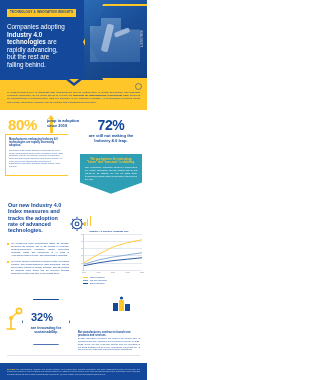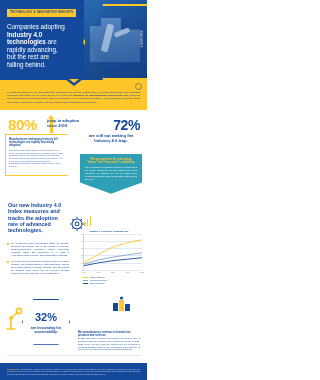--- a/index.html
+++ b/index.html
@@ -102,21 +102,21 @@
     border-top:1.5px solid #ffc629;
   }
   .note80{
     position:absolute;left:9px;top:28px;width:54px;
     color:#14489b;font-size:2.4px;line-height:3px;
   }
   .note80 .h{font-weight:bold;display:block;margin-bottom:1.5px;font-size:2.7px;line-height:3.2px;}
   .note80 .s{display:block;font-size:2.1px;line-height:2.7px;opacity:.88;}
 
   .stat72{position:absolute;left:82px;top:8px;width:58px;text-align:center;}
-  .stat72 .num{font-size:14px;font-weight:bold;color:#14489b;line-height:14px;letter-spacing:-.4px;text-align:right;}
+  .stat72 .num{font-size:14px;font-weight:bold;color:#14489b;line-height:14px;letter-spacing:-.4px;}
   .stat72 .cap{margin-top:1px;color:#14489b;font-size:4.1px;line-height:5px;font-weight:bold;}
 
   .teal-hex{
     position:absolute;left:80px;top:44px;width:62px;height:40px;
     background:#2e9fb5;
     clip-path:polygon(0 0,100% 0,100% 72%,50% 100%,0 72%);
     padding:4px 5px 0 5px;box-sizing:border-box;
   }
   .teal-hex .q{color:#ffc629;font-size:2.7px;line-height:3.3px;font-weight:bold;text-align:center;display:block;}
   .teal-hex .b{color:#ffffff;font-size:2.2px;line-height:2.9px;display:block;margin-top:2px;text-align:justify;}
@@ -154,21 +154,21 @@
   .legend span.sw{display:inline-block;width:5px;height:1.4px;margin-right:2px;vertical-align:middle;}
 
   
   .row3{position:relative;height:70px;background:#fff;}
   .hex32{
     position:absolute;left:22px;top:6px;width:46px;height:44px;
     border:1.5px solid #14489b;
     clip-path:polygon(24% 0,76% 0,100% 50%,76% 100%,24% 100%,0 50%);
     background:#fff;
   }
-  .hex32 .num{position:absolute;left:0;right:0;top:12px;text-align:center;color:#14489b;font-size:11px;font-weight:bold;line-height:11px;}
+  .hex32 .num{position:absolute;left:0;right:16px;top:12px;text-align:right;color:#14489b;font-size:11px;font-weight:bold;line-height:11px;}
   .hex32 .cap{position:absolute;left:2px;right:2px;top:26px;text-align:center;color:#14489b;font-size:3.6px;line-height:4.4px;font-weight:bold;}
   .robot{position:absolute;left:4px;top:12px;width:22px;height:26px;}
 
   .stat70{position:absolute;left:78px;top:6px;width:42px;}
   .stat70 .num{color:#14489b;font-size:11px;font-weight:bold;line-height:11px;letter-spacing:-.3px;}
   .stat70 .cap{margin-top:2px;color:#ffc629;font-size:3.7px;line-height:4.6px;font-weight:bold;}
   .factory-ic{position:absolute;left:112px;top:3px;width:20px;height:16px;}
   .sub70{position:absolute;left:78px;top:38px;width:62px;color:#14489b;font-size:2.6px;line-height:3.2px;font-weight:bold;}
   .body70{position:absolute;left:78px;top:44px;width:62px;color:#14489b;font-size:2.2px;line-height:2.9px;text-align:justify;}
 

